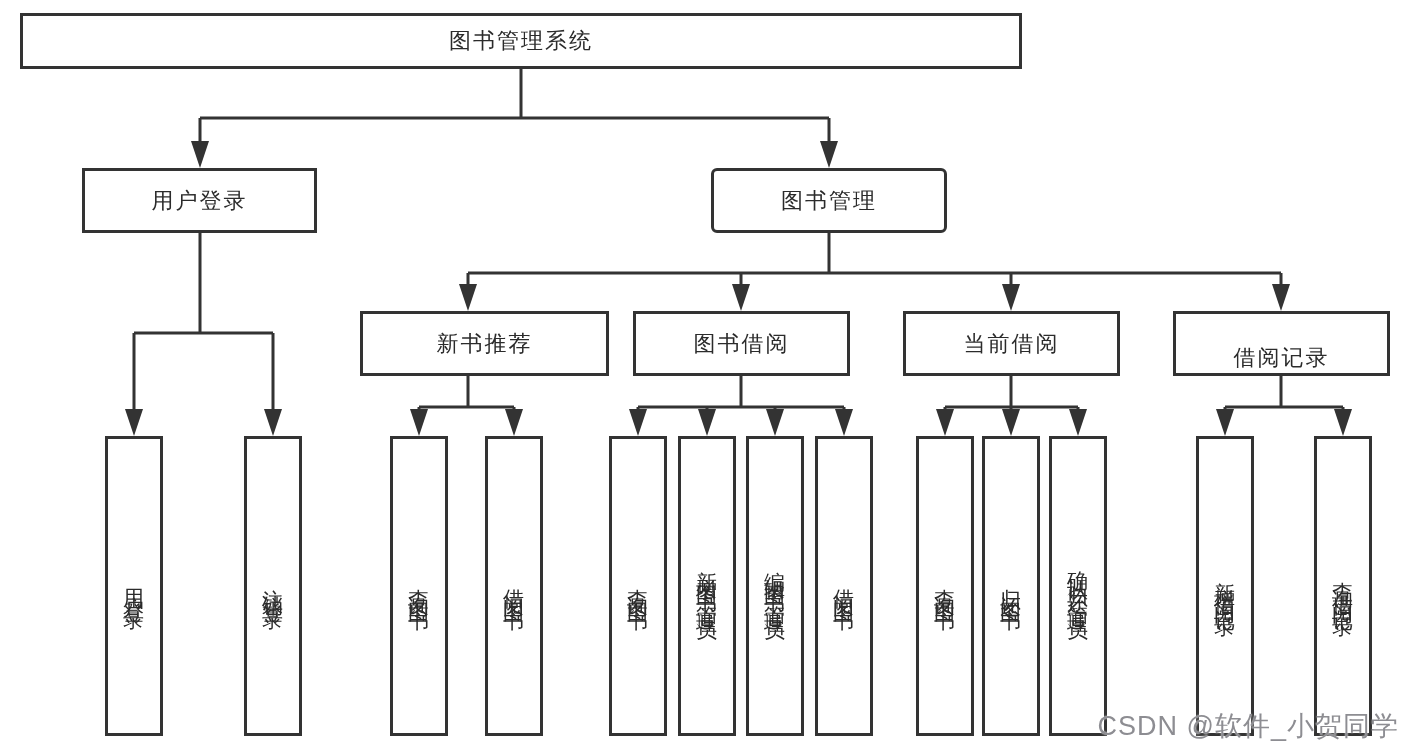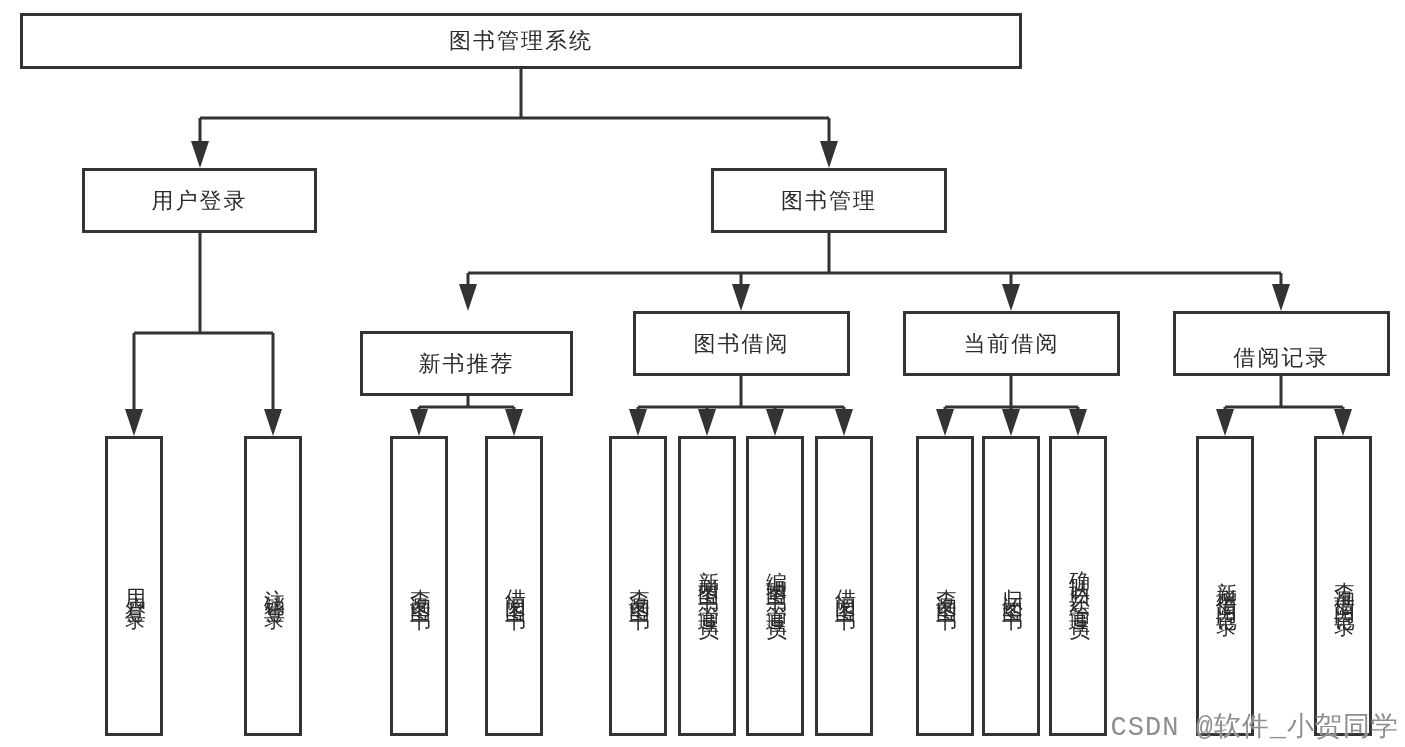--- a/index.html
+++ b/index.html
@@ -1,21 +1,21 @@
 <!DOCTYPE html>
 <html><head>
 <meta charset="utf-8">
 <style>
   html, body { margin: 0; padding: 0; background: #ffffff; }
   #canvas {
     position: relative;
     width: 1405px;
     height: 747px;
     background: #ffffff;
-    font-family: Liberation Mono, monospace;
+    font-family: Liberation Sans, sans-serif;
     overflow: hidden;
   }
   #wires { position: absolute; left: 0; top: 0; z-index: 0; }
   .hnode {
     position: absolute;
     box-sizing: border-box;
     border: 3px solid #333333;
     background: #ffffff;
     display: flex;
     align-items: center;
@@ -104,25 +104,25 @@
     </g>
   </svg>
 
   <div class="hnode" style="left:20px; top:13px; width:1002px; height:56px;">
     <span>图书管理系统</span>
   </div>
 
   <div class="hnode" style="left:82px; top:168px; width:235px; height:65px;">
     <span>用户登录</span>
   </div>
-  <div class="hnode" style="left:711px; top:168px; width:236px; height:65px;">
+  <div class="hnode" style="left:711px; top:168px; width:236px; height:65px;border-radius:6px;">
     <span>图书管理</span>
   </div>
 
-  <div class="hnode" style="left:360px; top:311px; width:213px; height:65px;margin-top:20px;">
+  <div class="hnode" style="left:360px; top:311px; width:249px; height:65px;">
     <span>新书推荐</span>
   </div>
   <div class="hnode" style="left:633px; top:311px; width:217px; height:65px;">
     <span>图书借阅</span>
   </div>
   <div class="hnode" style="left:903px; top:311px; width:217px; height:65px;">
     <span>当前借阅</span>
   </div>
   <div class="hnode" style="left:1173px; top:311px; width:217px; height:65px;align-items:flex-end;">
     <span>借阅记录</span>

